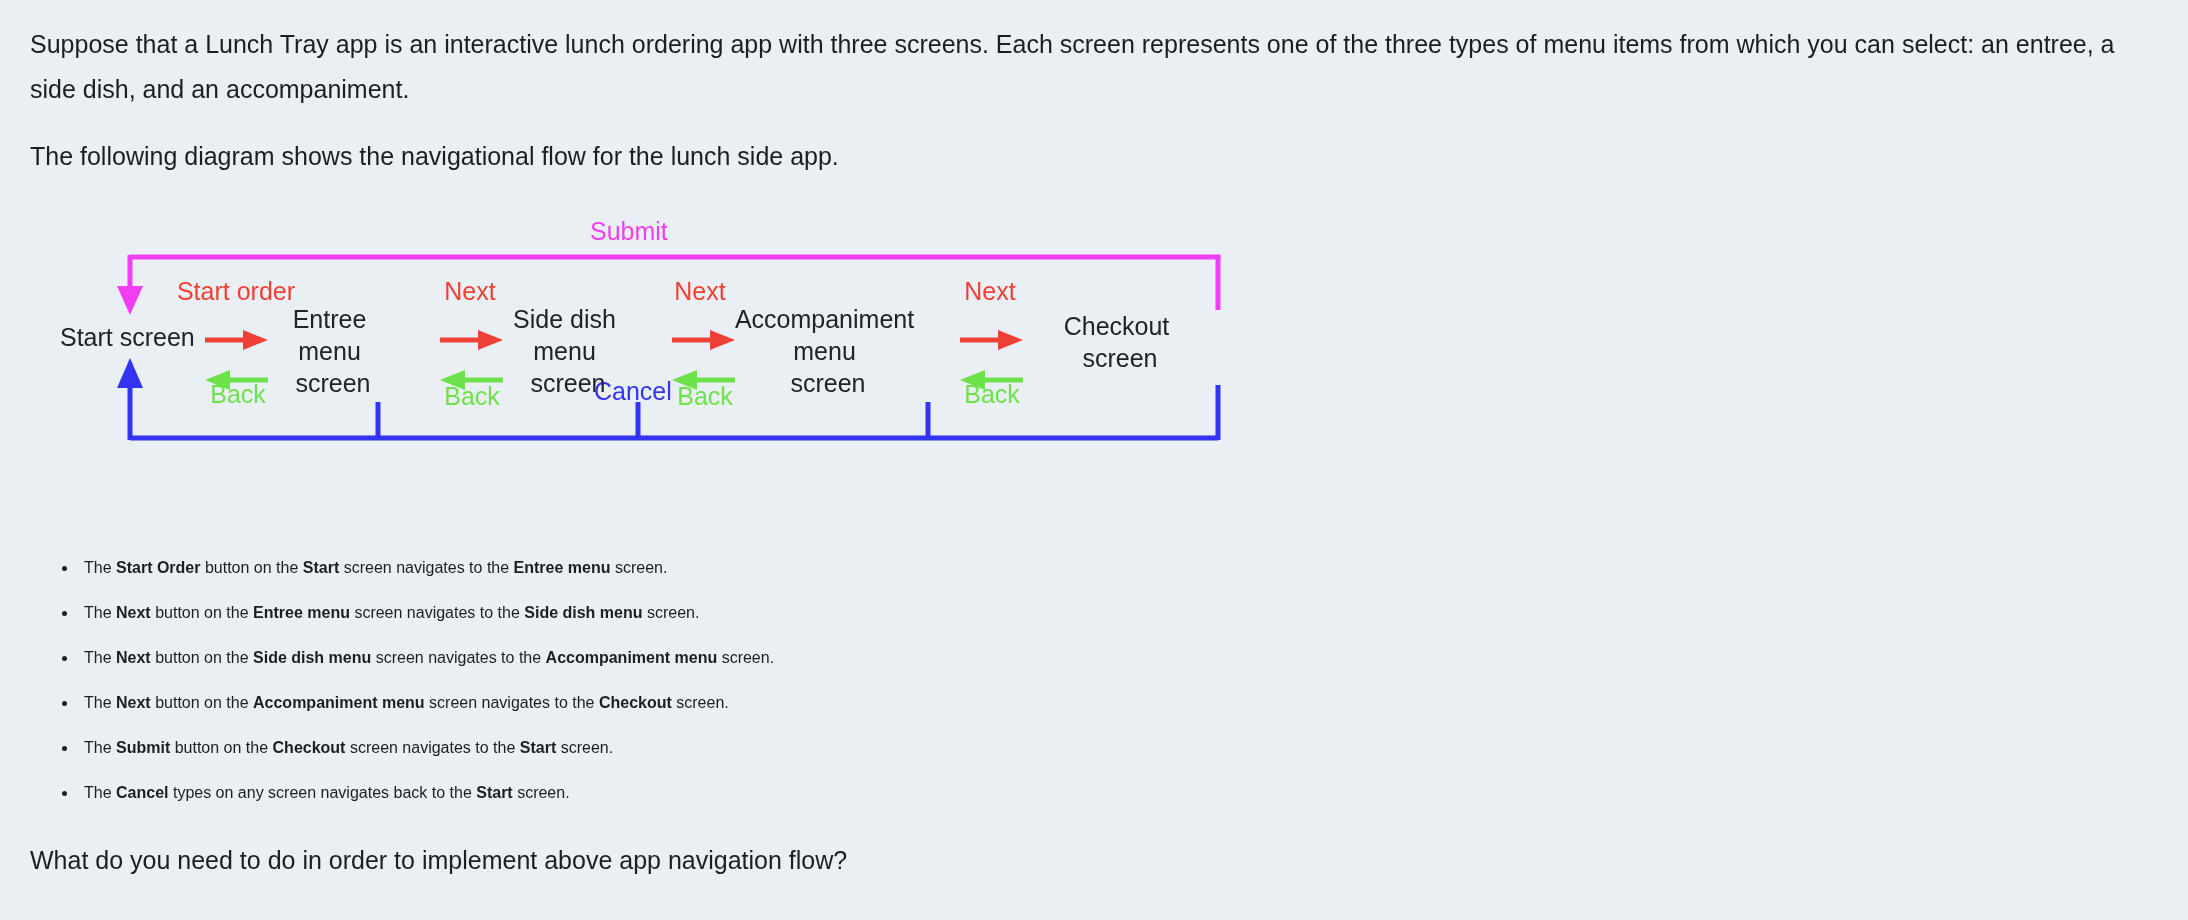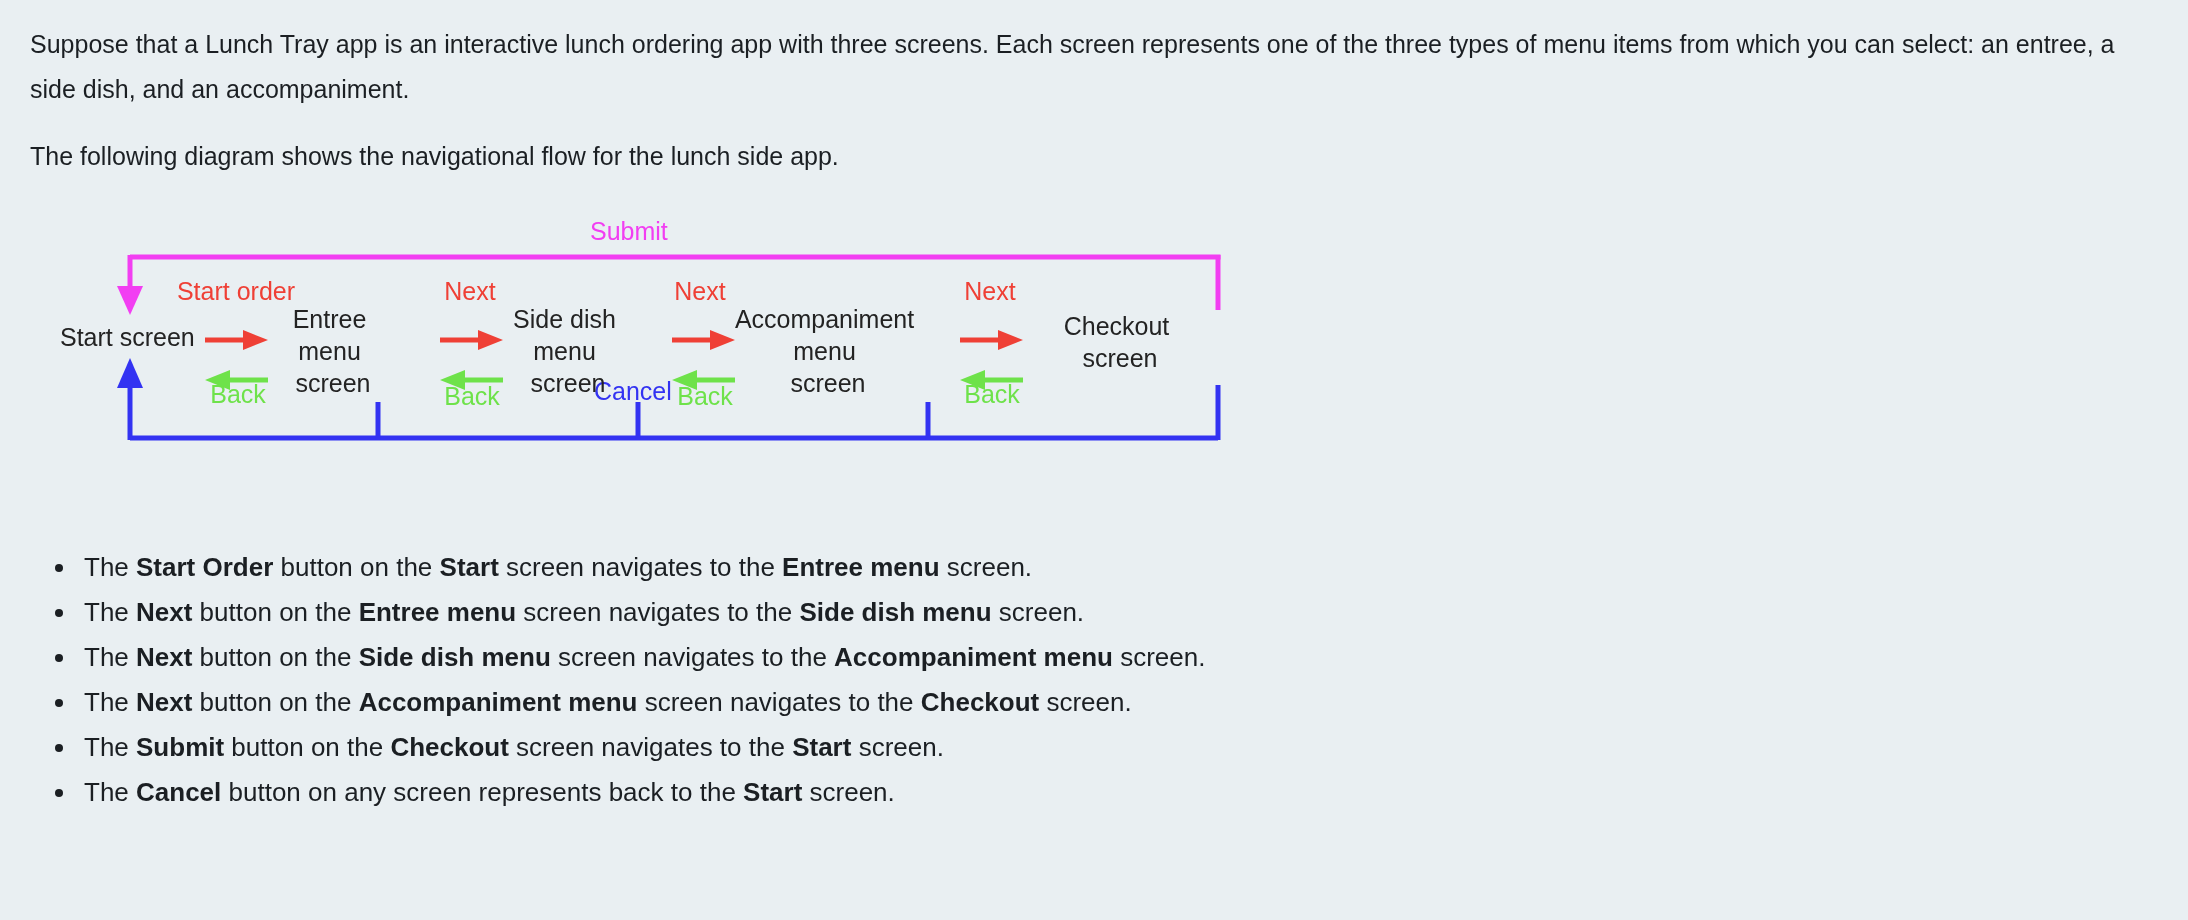--- a/index.html
+++ b/index.html
@@ -49,21 +49,21 @@
   .diagram-svg {
     display: block;
   }
 
   
   .bullets {
     position: absolute;
     left: 30px;
     top: 545px;
     width: 2110px;
-    font-size: 26px;
+    font-size: 16px;
     line-height: 45px;
     margin: 0;
     padding: 0 0 0 48px;
     list-style: disc;
     color: #1b1f23;
   }
   .bullets li {
     margin: 0 0 0px 0;
     padding-left: 6px;
   }
@@ -205,17 +205,18 @@
 
     </svg>
   </div>
 
   <ul class="bullets">
     <li><span><span>The </span><b>Start Order</b><span> button on the </span><b>Start</b><span> screen navigates to the </span><b>Entree menu</b><span> screen.</span></span></li>
     <li><span><span>The </span><b>Next</b><span> button on the </span><b>Entree menu</b><span> screen navigates to the </span><b>Side dish menu</b><span> screen.</span></span></li>
     <li><span><span>The </span><b>Next</b><span> button on the </span><b>Side dish menu</b><span> screen navigates to the </span><b>Accompaniment menu</b><span> screen.</span></span></li>
     <li><span><span>The </span><b>Next</b><span> button on the </span><b>Accompaniment menu</b><span> screen navigates to the </span><b>Checkout</b><span> screen.</span></span></li>
     <li><span><span>The </span><b>Submit</b><span> button on the </span><b>Checkout</b><span> screen navigates to the </span><b>Start</b><span> screen.</span></span></li>
-    <li><span><span>The </span><b>Cancel</b><span> button on any screen represents back to the </span><b>Start</b><span> screen.</span></span></li>
+    <li><span><span>The </span><b>Cancel</b><span> types on any screen navigates back to the </span><b>Start</b><span> screen.</span></span></li>
   </ul>
 
+  <p class="closing">What do you need to do in order to implement above app navigation flow?</p>
 
 </div>
 
 </body></html>

